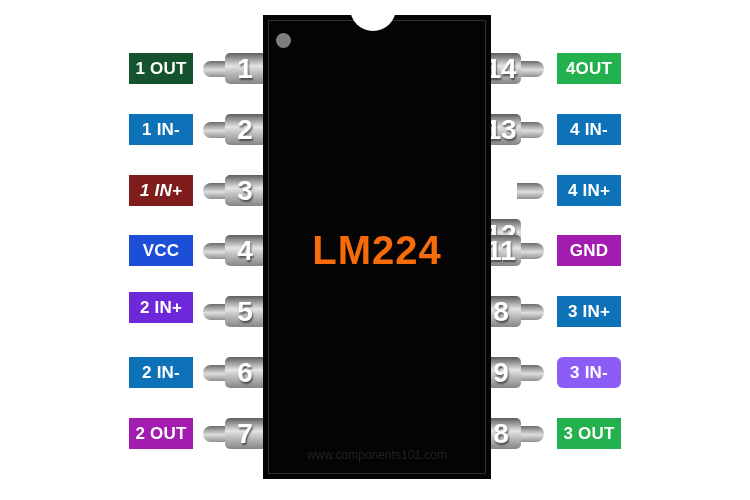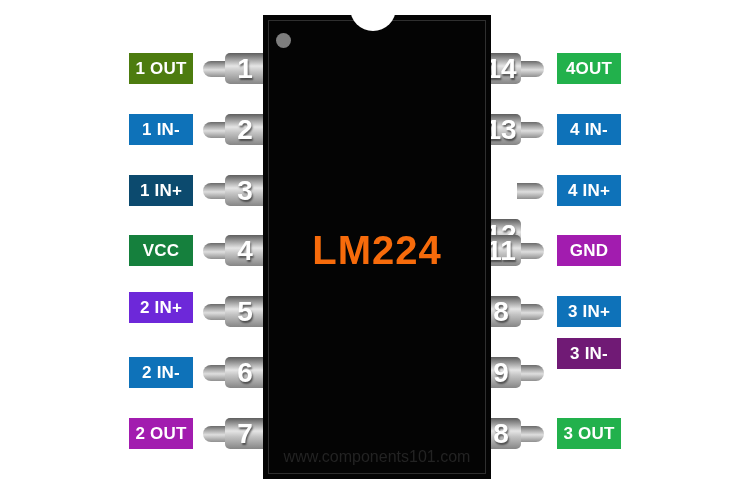--- a/index.html
+++ b/index.html
@@ -93,45 +93,45 @@
     font-size: 40px;
     font-weight: bold;
     letter-spacing: 1px;
   }
   .watermark {
     position: absolute;
     left: 0;
     top: 433px;
     width: 100%;
     text-align: center;
-    font-size: 16px;
+    font-size: 12px;
     color: #232323;
   }
 </style>
 </head>
 <body>
 
 <div class="canvas">
   <div id="rows">
-      <div class="plabel" style="left: 129px; top: 53px; background: #4d7c0f;">1 OUT</div>
+      <div class="plabel" style="left: 129px; top: 53px; background: #14532d;">1 OUT</div>
       <div class="stub left" style="left: 203px; top: 61px;"></div>
       <div class="lead left" style="left: 225px; top: 53px;">
         <span class="pnum">1</span>
       </div>
       <div class="plabel" style="left: 129px; top: 114px; background: rgb(14, 114, 185); text-align: center;">1 IN-</div>
       <div class="stub left" style="left: 203px; top: 122px;"></div>
       <div class="lead left" style="left: 225px; top: 114px;">
         <span class="pnum">2</span>
       </div>
-      <div class="plabel" style="left: 129px; top: 175px; background: #0c4a6e;">1 IN+</div>
+      <div class="plabel" style="left: 129px; top: 175px; background: #7f1d1d; font-style: italic;">1 IN+</div>
       <div class="stub left" style="left: 203px; top: 183px;"></div>
       <div class="lead left" style="left: 225px; top: 175px;">
         <span class="pnum">3</span>
       </div>
-      <div class="plabel" style="left: 129px; top: 235px; background: #15803d;">VCC</div>
+      <div class="plabel" style="left: 129px; top: 235px; background: #1d4ed8;">VCC</div>
       <div class="stub left" style="left: 203px; top: 243px;"></div>
       <div class="lead left" style="left: 225px; top: 235px;">
         <span class="pnum">4</span>
       </div>
       <div class="plabel" style="left: 129px; top: 292px; background: #6d28d9;">2 IN+</div>
       <div class="stub left" style="left: 203px; top: 304px;"></div>
       <div class="lead left" style="left: 225px; top: 296px;">
         <span class="pnum">5</span>
       </div>
       <div class="plabel" style="left: 129px; top: 357px; background: rgb(14, 114, 185);">2 IN-</div>
@@ -162,21 +162,21 @@
       <div class="plabel" style="left: 557px; top: 235px; background: #a21caf;">GND</div>
       <div class="stub right" style="left: 517px; top: 243px;"></div>
       <div class="lead right" style="left: 481px; top: 235px;">
         <span class="pnum">11</span>
       </div>
       <div class="plabel" style="left: 557px; top: 296px; background: rgb(14, 114, 185);">3 IN+</div>
       <div class="stub right" style="left: 517px; top: 304px;"></div>
       <div class="lead right" style="left: 481px; top: 296px;">
         <span class="pnum">8</span>
       </div>
-      <div class="plabel" style="left: 557px; top: 338px; background: #701a75;">3 IN-</div>
+      <div class="plabel" style="left: 557px; top: 357px; background: #8b5cf6; border-radius: 6px;">3 IN-</div>
       <div class="stub right" style="left: 517px; top: 365px;"></div>
       <div class="lead right" style="left: 481px; top: 357px;">
         <span class="pnum">9</span>
       </div>
       <div class="plabel" style="left: 557px; top: 418px; background: rgb(34, 177, 76);">3 OUT</div>
       <div class="stub right" style="left: 517px; top: 426px;"></div>
       <div class="lead right" style="left: 481px; top: 418px;">
         <span class="pnum">8</span>
       </div>
     </div>

